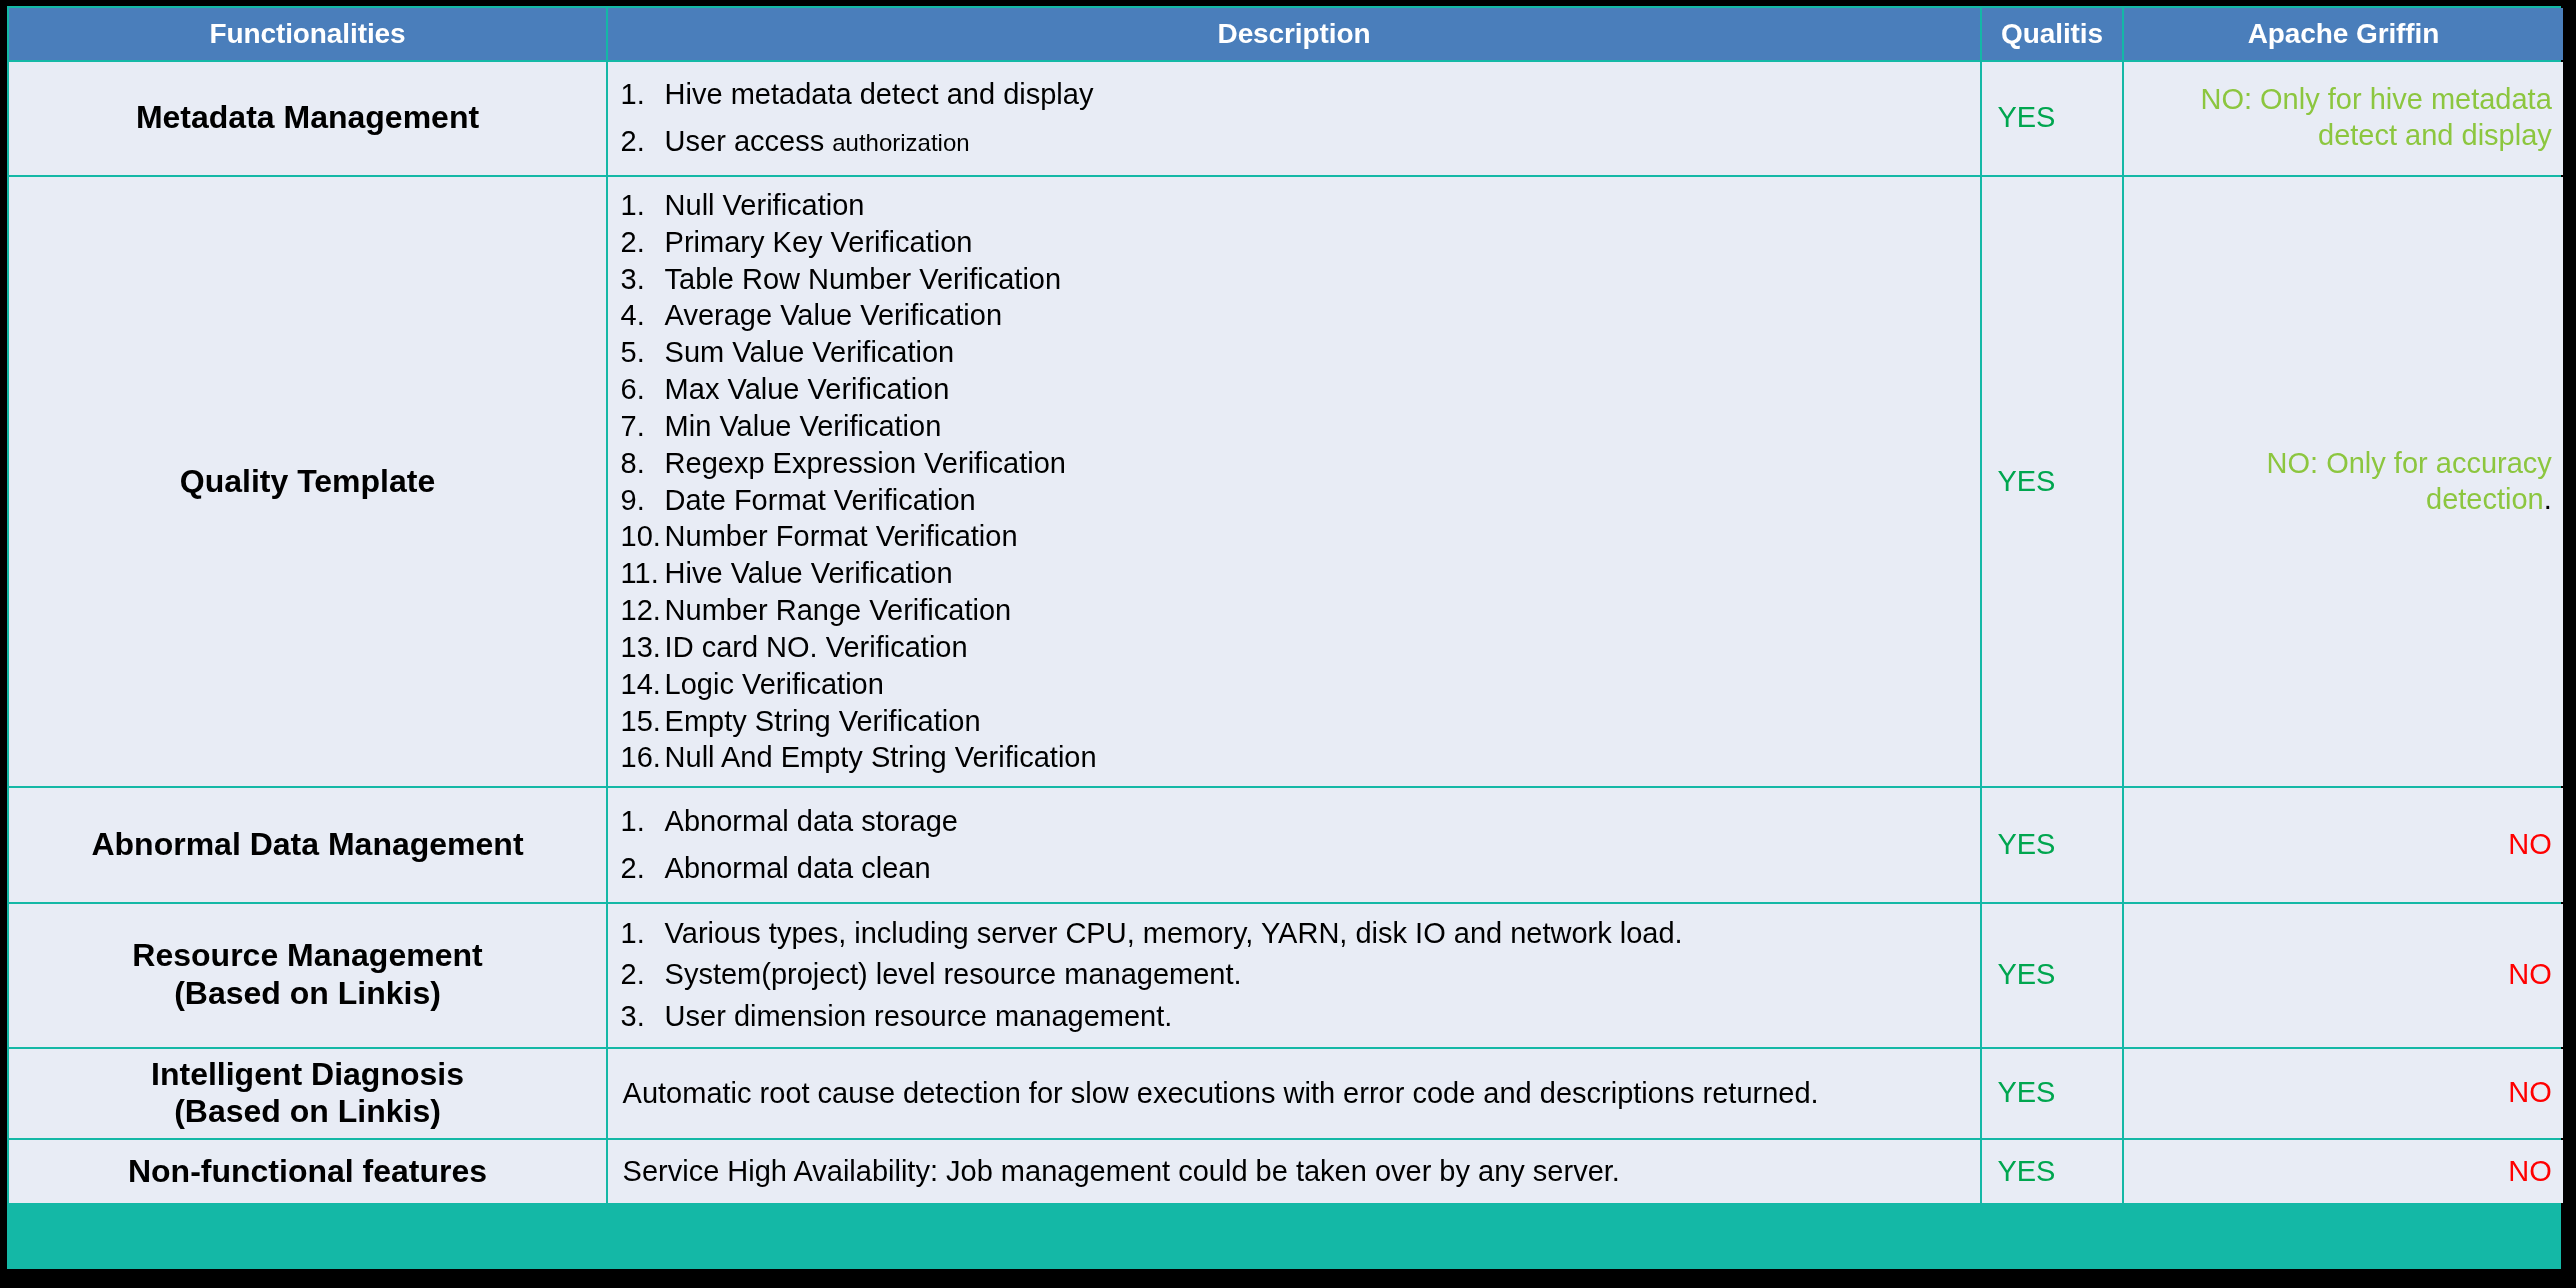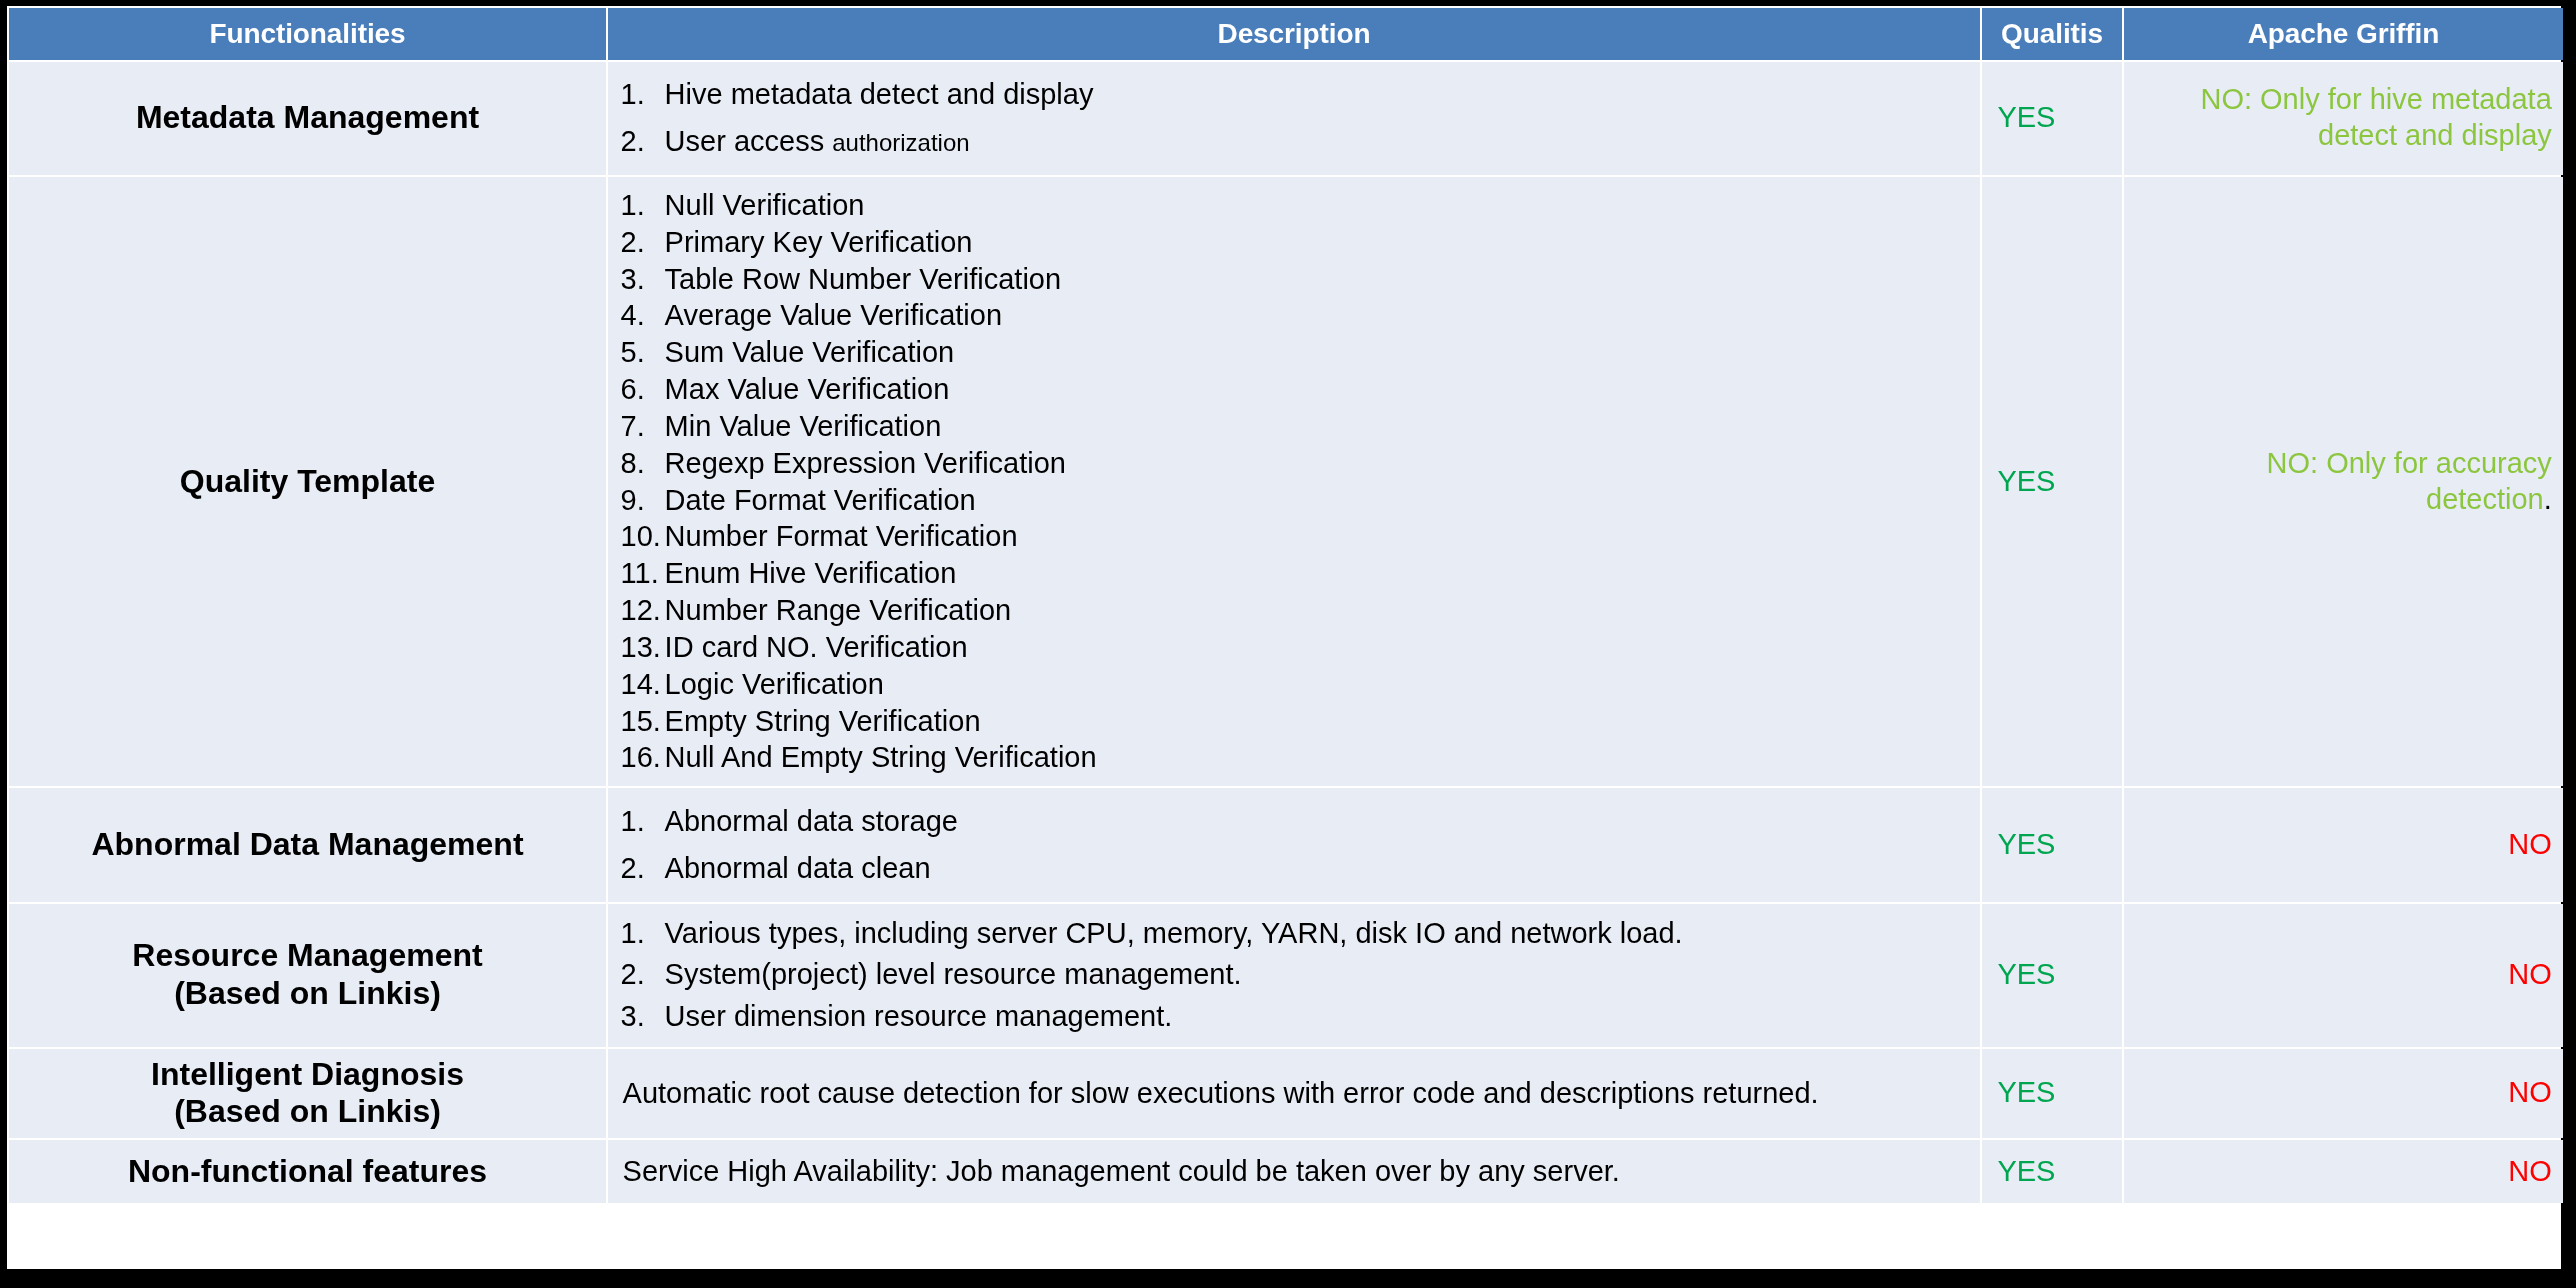--- a/index.html
+++ b/index.html
@@ -21,21 +21,21 @@
     background: #000000;
   }
 
   
   .table-wrap {
     position: absolute;
     left: 7px;
     top: 5.6px;
     width: 2554px;
     height: 1263px;
-    background: #ffffff;
+    background: #14b8a6;
     box-sizing: border-box;
   }
 
   table.cmp {
     width: 2554px;
     border-collapse: separate;
     border-spacing: 2.1px 2.8px;
     table-layout: fixed;
   }
 
@@ -219,21 +219,21 @@
                 <li>
                   <span class="n">9.</span>
                   <span class="t">Date Format Verification</span>
                 </li>
                 <li>
                   <span class="n">10.</span>
                   <span class="t">Number Format Verification</span>
                 </li>
                 <li>
                   <span class="n">11.</span>
-                  <span class="t">Enum Hive Verification</span>
+                  <span class="t">Hive Value Verification</span>
                 </li>
                 <li>
                   <span class="n">12.</span>
                   <span class="t">Number Range Verification</span>
                 </li>
                 <li>
                   <span class="n">13.</span>
                   <span class="t">ID card NO. Verification</span>
                 </li>
                 <li>

